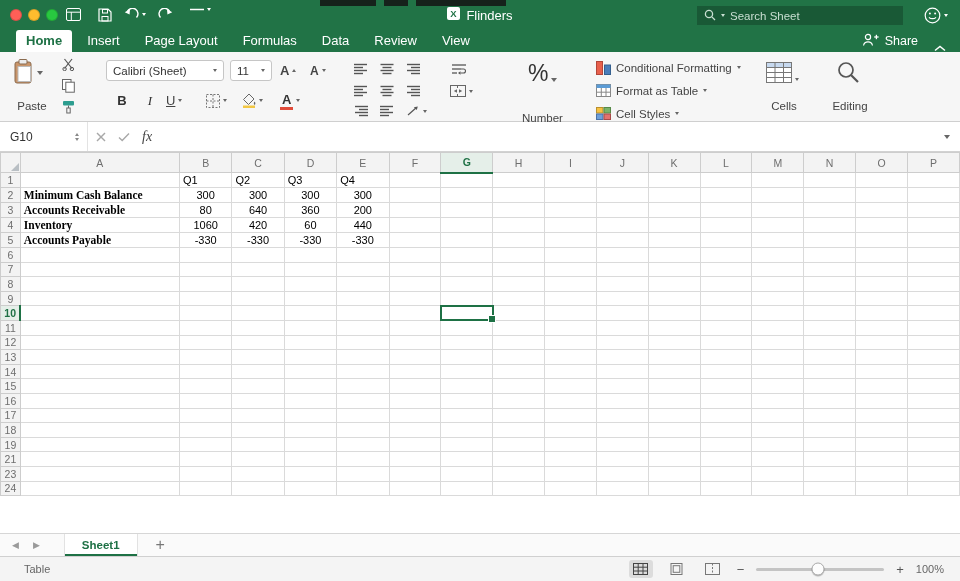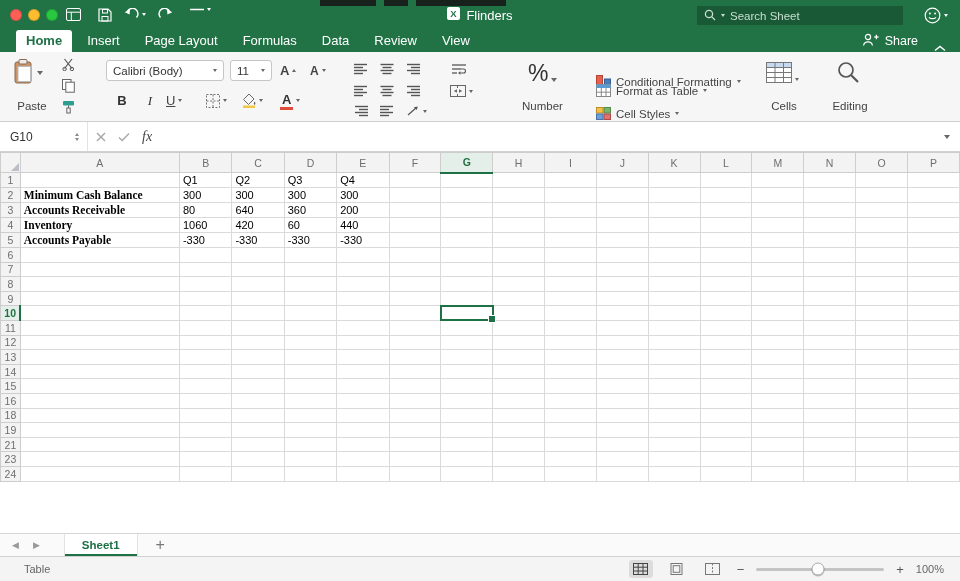--- a/index.html
+++ b/index.html
@@ -52,21 +52,21 @@
   .fx { font-family:"Liberation Serif", serif; font-style:italic; font-size:14px; color:#444; }
   .fbar-dd { position:absolute; right:10px; top:13px; }
 
   
   .gridarea { position:absolute; top:152px; left:0; width:100%; height:381px; overflow:hidden; background:#fff; }
   table.sheet { border-collapse:collapse; table-layout:fixed; }
   .sheet th, .sheet td { overflow:hidden; white-space:nowrap; }
   .sheet th { background:#f3f3f3; border:1px solid #cdcdcd; font-weight:normal; color:#6e6e6e; font-size:10.5px; text-align:center; }
   .sheet td { background:#fff; border:1px solid #dadada; font-size:11px; color:#000; height:14.6px; line-height:14px; padding:0 3px; }
   .sheet .colhdr { height:20px; }
-  .sheet td.num { text-align:left; }
+  .sheet td.num { text-align:center; }
   .sheet td.lbl { font-family:"Liberation Serif", serif; font-weight:bold; font-size:11.5px; }
   .sheet .sel-col { background:#e5efe9; color:#1e7145; font-weight:bold; border-bottom:2px solid #1e7145; }
   .sheet .sel-row { background:#e5efe9; color:#1e7145; font-weight:bold; border-right:2px solid #1e7145; }
   .corner { position:relative; }
   .corner-tri { position:absolute; right:1px; bottom:1px; width:0; height:0; border-bottom:8px solid #b9bfc4; border-left:8px solid transparent; }
   .selbox { position:absolute; border:2px solid #1e7145; z-index:3; pointer-events:none; }
   .selbox::after { content:""; position:absolute; right:-4px; bottom:-4px; width:6px; height:6px; background:#1e7145; border:1px solid #fff; }
 
   
   .sheetbar { position:absolute; top:533px; left:0; width:100%; height:23px; background:#fafafa; border-top:1px solid #d6d6d6; display:flex; align-items:center; }
@@ -225,21 +225,21 @@
     </div>
     <div class="abs rbtn" style="left:62px;top:48px">
       <svg width="13" height="14">
           <rect x="1" y="1" width="11" height="4.5" rx="1" fill="#2d9d8f"></rect>
           <line x1="6.5" y1="5.5" x2="6.5" y2="8" stroke="#666"></line>
           <rect x="4.8" y="8" width="3.4" height="5" fill="none" stroke="#666"></rect>
         </svg>
     </div>
 
     <div class="abs combo" style="left:106px;top:8px;width:118px">
-      <span>Calibri (Body)</span>
+      <span>Calibri (Sheet)</span>
         <span class="tri s"></span>
     </div>
     <div class="abs combo" style="left:230px;top:8px;width:42px">
       <span>11</span>
         <span class="tri s"></span>
     </div>
     <div class="abs rbtn" style="left:280px;top:8px;height:21px">
       <span style="font-size:13px;font-weight:bold">A</span>
         <span class="tri su"></span>
     </div>
@@ -363,23 +363,23 @@
           <line x1="2" y1="10" x2="10.5" y2="2.5" stroke="#555" stroke-width="1.2"></line>
           <polygon points="11.8,1.5 7.8,2.2 10.8,5" fill="#555"></polygon>
         </svg>
       <span class="tri s"></span>
     </div>
 
     <div class="abs rbtn" style="left:528px;top:8px">
       <span style="font-size:23px;color:#333">%</span>
       <span class="tri" style="margin-top:12px"></span>
     </div>
-    <div class="grplabel" style="left:505px;top:48px;width:75px">Number</div>
-
-    <div class="abs stylesrow" style="left:596px;top:20px">
+    <div class="grplabel" style="left:505px;top:60px;width:75px">Number</div>
+
+    <div class="abs stylesrow" style="left:596px;top:6px">
       <svg width="15" height="14">
           <rect x="0.5" y="0.5" width="6" height="13" fill="#e8604c" stroke="#b34639"></rect>
           <rect x="8.5" y="4" width="6" height="9.5" fill="#4a7ebb" stroke="#35608f"></rect>
         </svg>
       <span>Conditional Formatting</span>
       <span class="tri s"></span>
     </div>
     <div class="abs stylesrow" style="left:596px;top:29px">
       <svg width="15" height="13">
           <rect x="0.5" y="0.5" width="14" height="12" fill="#fff" stroke="#888"></rect>
@@ -772,20 +772,39 @@
             <td class=""></td>
             <td class=""></td>
             <td class=""></td>
             <td class=""></td>
             <td class=""></td>
             <td class=""></td>
             <td class=""></td>
           </tr>
           <tr>
             <th class="rowhdr">16</th>
+            <td class=""></td>
+            <td class=""></td>
+            <td class=""></td>
+            <td class=""></td>
+            <td class=""></td>
+            <td class=""></td>
+            <td class=""></td>
+            <td class=""></td>
+            <td class=""></td>
+            <td class=""></td>
+            <td class=""></td>
+            <td class=""></td>
+            <td class=""></td>
+            <td class=""></td>
+            <td class=""></td>
+            <td class=""></td>
+          </tr>
+          <tr>
+            <th class="rowhdr">17</th>
             <td class=""></td>
             <td class=""></td>
             <td class=""></td>
             <td class=""></td>
             <td class=""></td>
             <td class=""></td>
             <td class=""></td>
             <td class=""></td>
             <td class=""></td>
             <td class=""></td>

